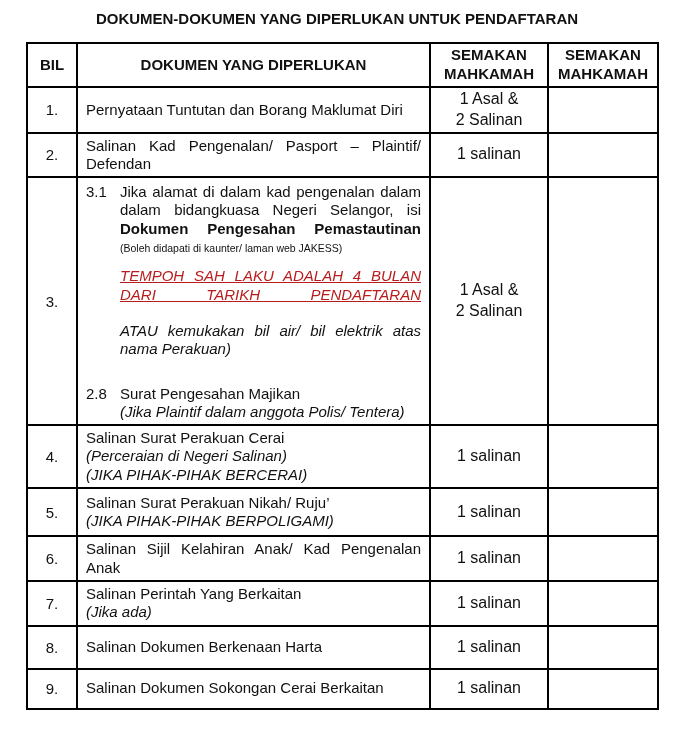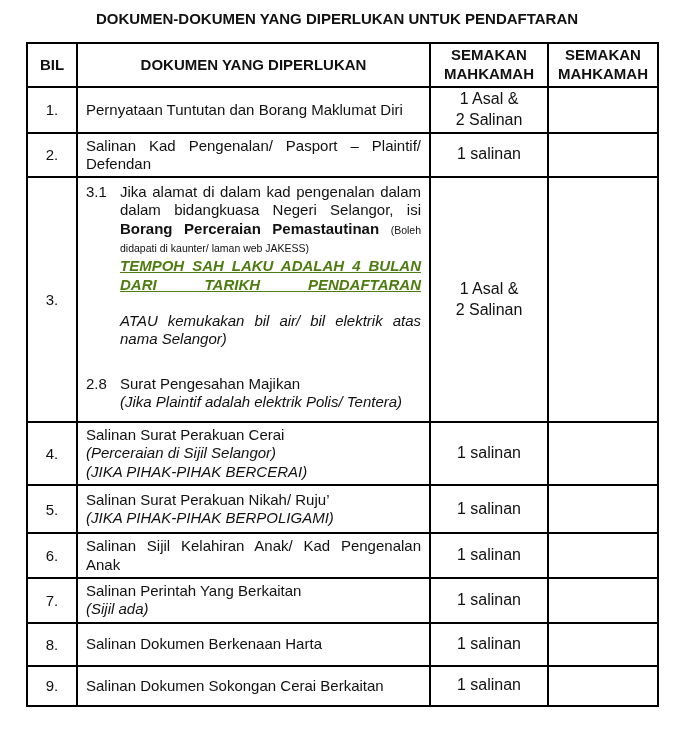--- a/index.html
+++ b/index.html
@@ -25,25 +25,25 @@
   td.bil { font-size:15px; text-align:center; vertical-align:middle; }
   td.doc { font-size:15px; vertical-align:middle; padding:3px 8px 3px 8px; line-height:1.22; }
   td.doc-top { vertical-align:top; padding-top:5px; }
   td.check { font-size:16px; text-align:center; vertical-align:middle; white-space:pre-line; line-height:1.3; }
   td.empty-cell { }
   .justify { text-align:justify; }
   .b { font-weight:bold; }
   .i { font-style:italic; }
   .bi { font-weight:normal; font-style:italic; }
   .red-line {
-    color:#4d7c0f;
-    font-weight:bold; font-style:italic;
+    color:#b91c1c;
+    font-weight:normal; font-style:italic;
     text-decoration:underline;
     text-align:justify; text-align-last:justify;
-    margin-top:1px;
+    margin-top:11px;
   }
   .small-note { font-size:10.5px; }
   .hang { display:flex; }
   .hang-num { flex:0 0 34px; }
   .hang-body { flex:1; min-width:0; }
   .gap-sm { height:18px; }
   .gap-md { height:26px; }
   
   tr.h-hdr { height:44px; }
   tr.h-r1 { height:43px; }
@@ -97,45 +97,45 @@
       <td class="check">1 salinan</td>
       <td class="empty-cell"></td>
     </tr>
 
     <tr class="h-r3">
       <td class="bil">3.</td>
       <td class="doc doc-top">
         <div class="hang">
           <div class="hang-num">3.1</div>
           <div class="hang-body">
-            <div class="justify"><span>Jika alamat di dalam kad pengenalan dalam dalam bidangkuasa Negeri Selangor, isi </span><span class="b">Borang Perceraian Pemastautinan </span><span class="small-note">(Boleh didapati di kaunter/ laman web JAKESS)</span></div>
+            <div class="justify"><span>Jika alamat di dalam kad pengenalan dalam dalam bidangkuasa Negeri Selangor, isi </span><span class="b">Dokumen Pengesahan Pemastautinan </span><span class="small-note">(Boleh didapati di kaunter/ laman web JAKESS)</span></div>
             <div class="red-line">TEMPOH SAH LAKU ADALAH 4 BULAN DARI TARIKH PENDAFTARAN</div>
             <div class="gap-sm"></div>
-            <div class="justify i"><span class="bi">ATAU</span><span> kemukakan bil air/ bil elektrik atas nama </span><span class="bi">Selangor</span><span>)</span></div>
+            <div class="justify i"><span class="bi">ATAU</span><span> kemukakan bil air/ bil elektrik atas nama </span><span class="bi">Perakuan</span><span>)</span></div>
           </div>
         </div>
         <div class="gap-md"></div>
         <div class="hang">
           <div class="hang-num">2.8</div>
           <div class="hang-body">
             <div>Surat Pengesahan Majikan</div>
-            <div class="bi justify">(Jika Plaintif adalah elektrik Polis/ Tentera)</div>
+            <div class="bi justify">(Jika Plaintif dalam anggota Polis/ Tentera)</div>
           </div>
         </div>
       </td>
       <td class="check">1 Asal &amp;
 2 Salinan</td>
       <td class="empty-cell"></td>
     </tr>
 
     <tr class="h-r4">
       <td class="bil">4.</td>
       <td class="doc">
         <div>Salinan Surat Perakuan Cerai</div>
-        <div class="bi">(Perceraian di Sijil Selangor)</div>
+        <div class="bi">(Perceraian di Negeri Salinan)</div>
         <div class="bi">(JIKA PIHAK-PIHAK BERCERAI)</div>
       </td>
       <td class="check">1 salinan</td>
       <td class="empty-cell"></td>
     </tr>
 
     <tr class="h-r5">
       <td class="bil">5.</td>
       <td class="doc">
         <div>Salinan Surat Perakuan Nikah/ Ruju’</div>
@@ -151,21 +151,21 @@
             <div class="justify">Salinan Sijil Kelahiran Anak/ Kad Pengenalan Anak</div>
           </td>
       <td class="check">1 salinan</td>
       <td class="empty-cell"></td>
     </tr>
 
     <tr class="h-r7">
       <td class="bil">7.</td>
       <td class="doc">
         <div>Salinan Perintah Yang Berkaitan</div>
-        <div class="i">(Sijil ada)</div>
+        <div class="i">(Jika ada)</div>
       </td>
       <td class="check">1 salinan</td>
       <td class="empty-cell"></td>
     </tr>
 
     <tr class="h-r8">
       <td class="bil">8.</td>
       <td class="doc"><span>Salinan Dokumen Berkenaan Harta</span></td>
       <td class="check">1 salinan</td>
       <td class="empty-cell"></td>

